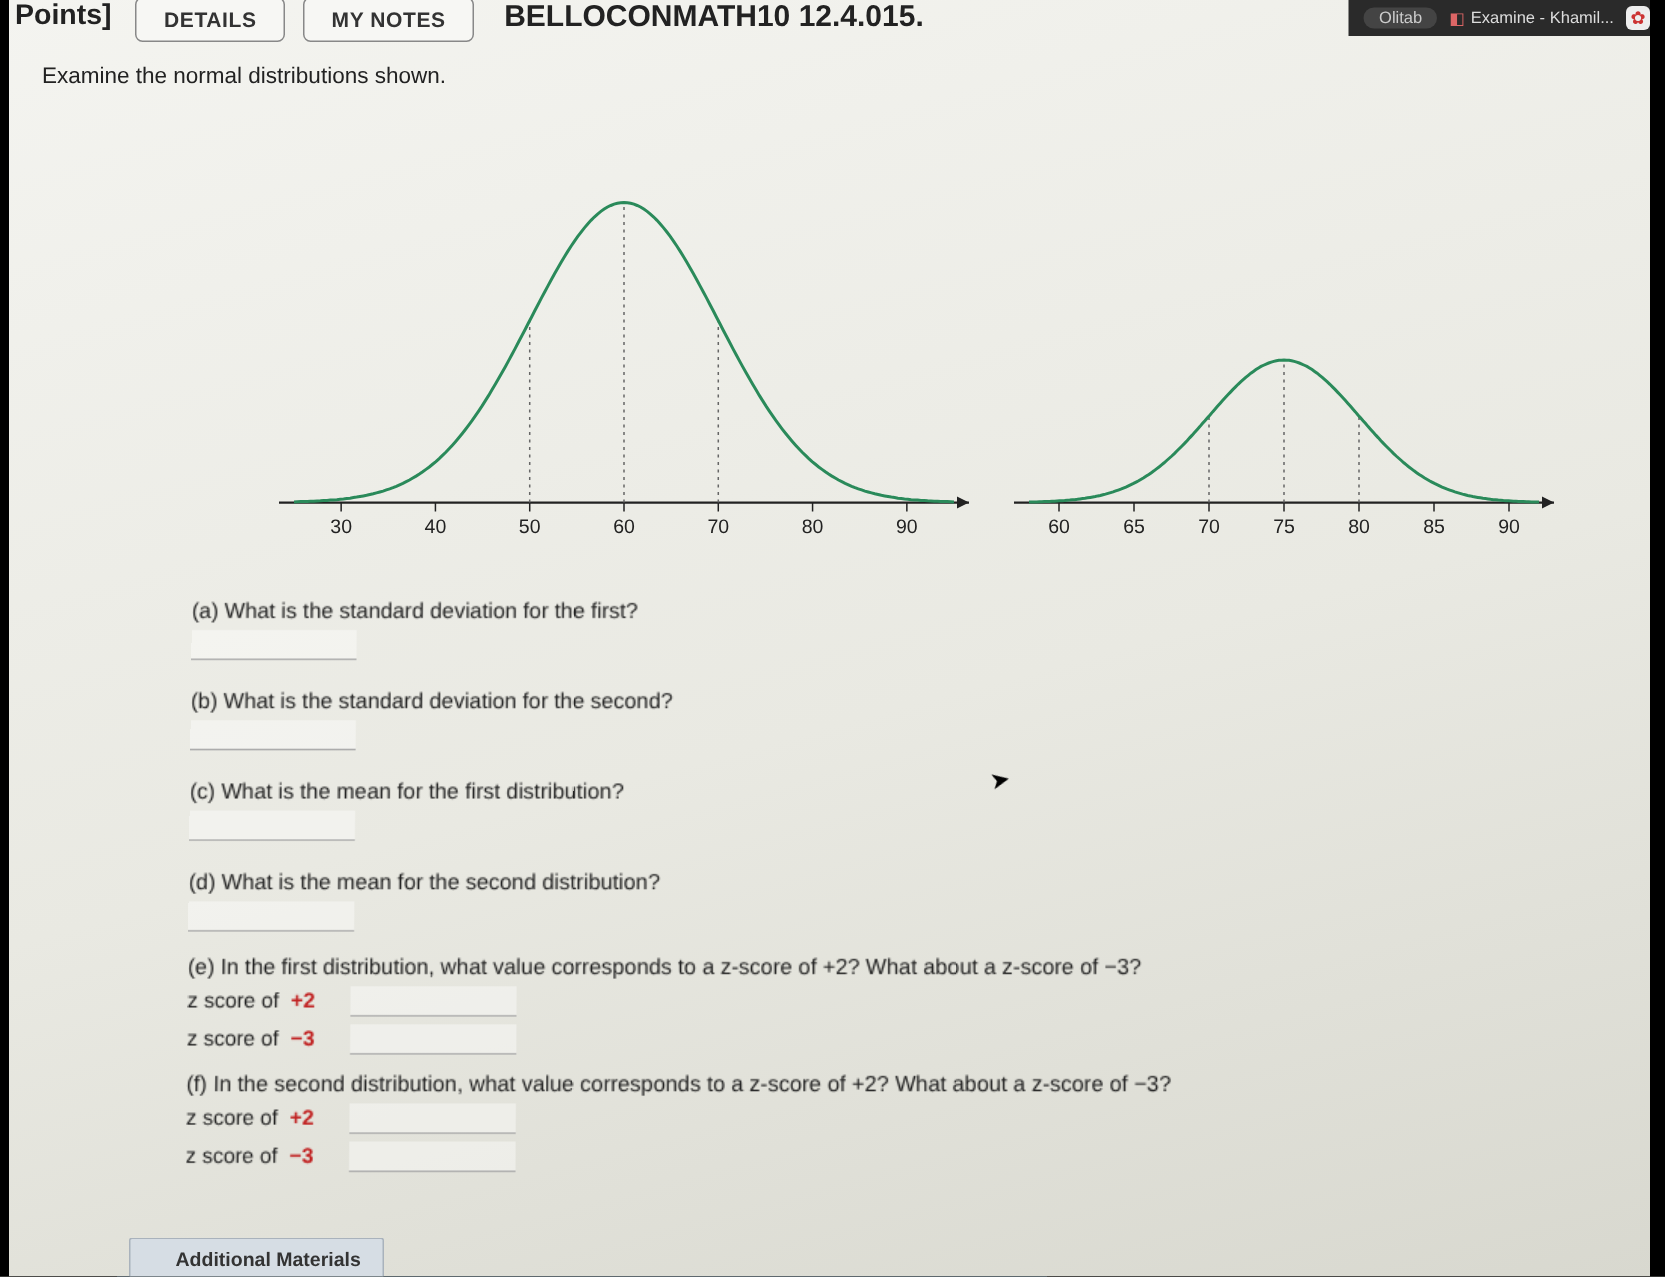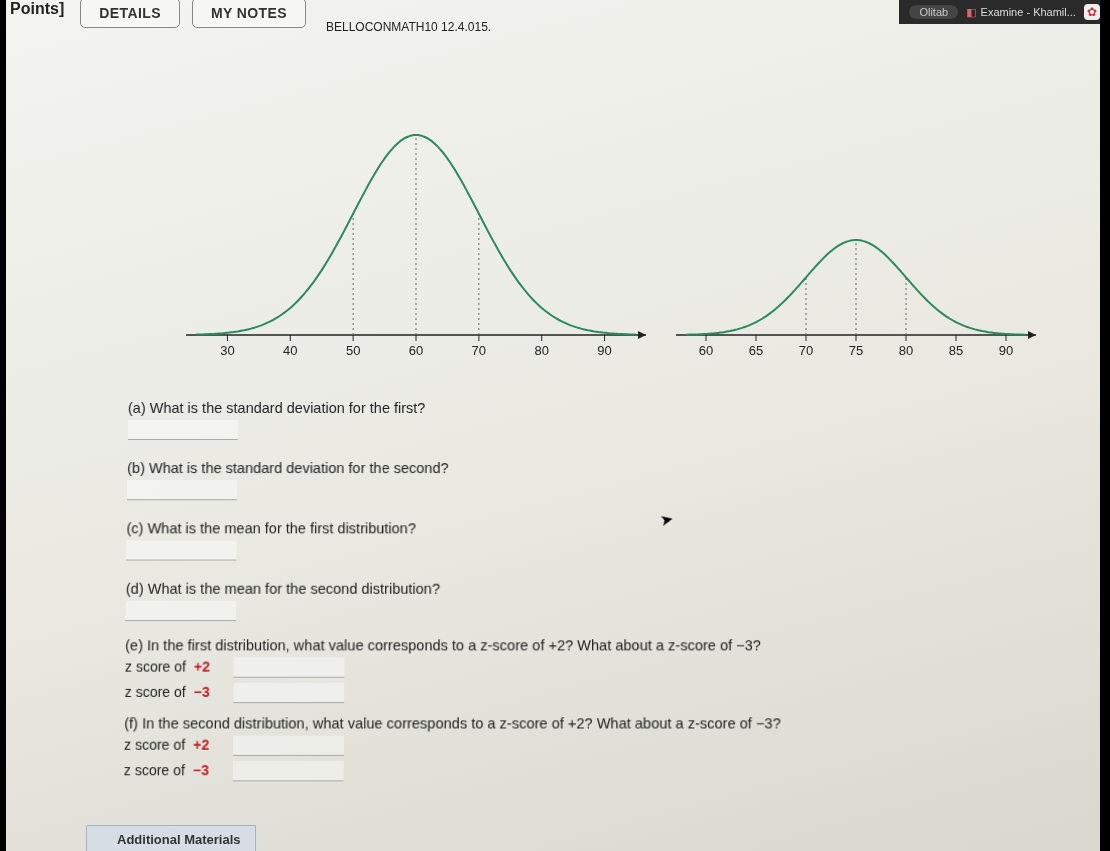--- a/index.html
+++ b/index.html
@@ -42,42 +42,42 @@
     position: absolute;
     top: 0; left: 0; right: 0;
     height: 30px;
     display: flex;
     align-items: flex-start;
     gap: 12px;
     padding-left: 10px;
   }
   .points-label {
     font-weight: bold;
-    font-size: 16px;
+    font-size: 19px;
     color: #222;
     margin-top: 0px;
     margin-right: 4px;
   }
   .btn {
     border: 1.5px solid #888;
     border-radius: 5px;
     background: #f7f7f4;
     padding: 6px 18px;
     font-size: 14px;
     font-weight: bold;
     color: #333;
     cursor: pointer;
     letter-spacing: 0.4px;
     margin-top: -2px;
   }
   .assignment-title {
-    font-size: 12px;
-    font-weight: 400;
-    color: #222;
-    margin-top: 20px;
+    font-size: 20px;
+    font-weight: 700;
+    color: #222;
+    margin-top: 0;
     margin-left: 8px;
   }
   .instruction {
     position: absolute;
     top: 42px;
     left: 28px;
     font-size: 15px;
     color: #222;
   }
   .charts {
@@ -178,20 +178,21 @@
 
 <div class="page">
 
   <div class="header-row">
     <span class="points-label">Points]</span>
     <button class="btn">DETAILS</button>
     <button class="btn">MY NOTES</button>
     <span class="assignment-title">BELLOCONMATH10 12.4.015.</span>
   </div>
 
+  <div class="instruction">Examine the normal distributions shown.</div>
 
   <div class="charts">
 
     <svg class="curve" style="left:0;top:0;" width="480" height="270" viewBox="0 0 480 270">
         <line x1="10" x2="470" y1="245" y2="245" stroke="#222" stroke-width="1.5"></line>
         <path d="M 470 245 l -8 -4 l 0 8 z" fill="#222"></path>
         <line x1="51.42857142857143" x2="51.42857142857143" y1="245" y2="251" stroke="#222"></line>
         <text x="51.42857142857143" y="265" text-anchor="middle" font-size="13" fill="#222">30</text>
         <line x1="114.28571428571428" x2="114.28571428571428" y1="245" y2="251" stroke="#222"></line>
         <text x="114.28571428571428" y="265" text-anchor="middle" font-size="13" fill="#222">40</text>

